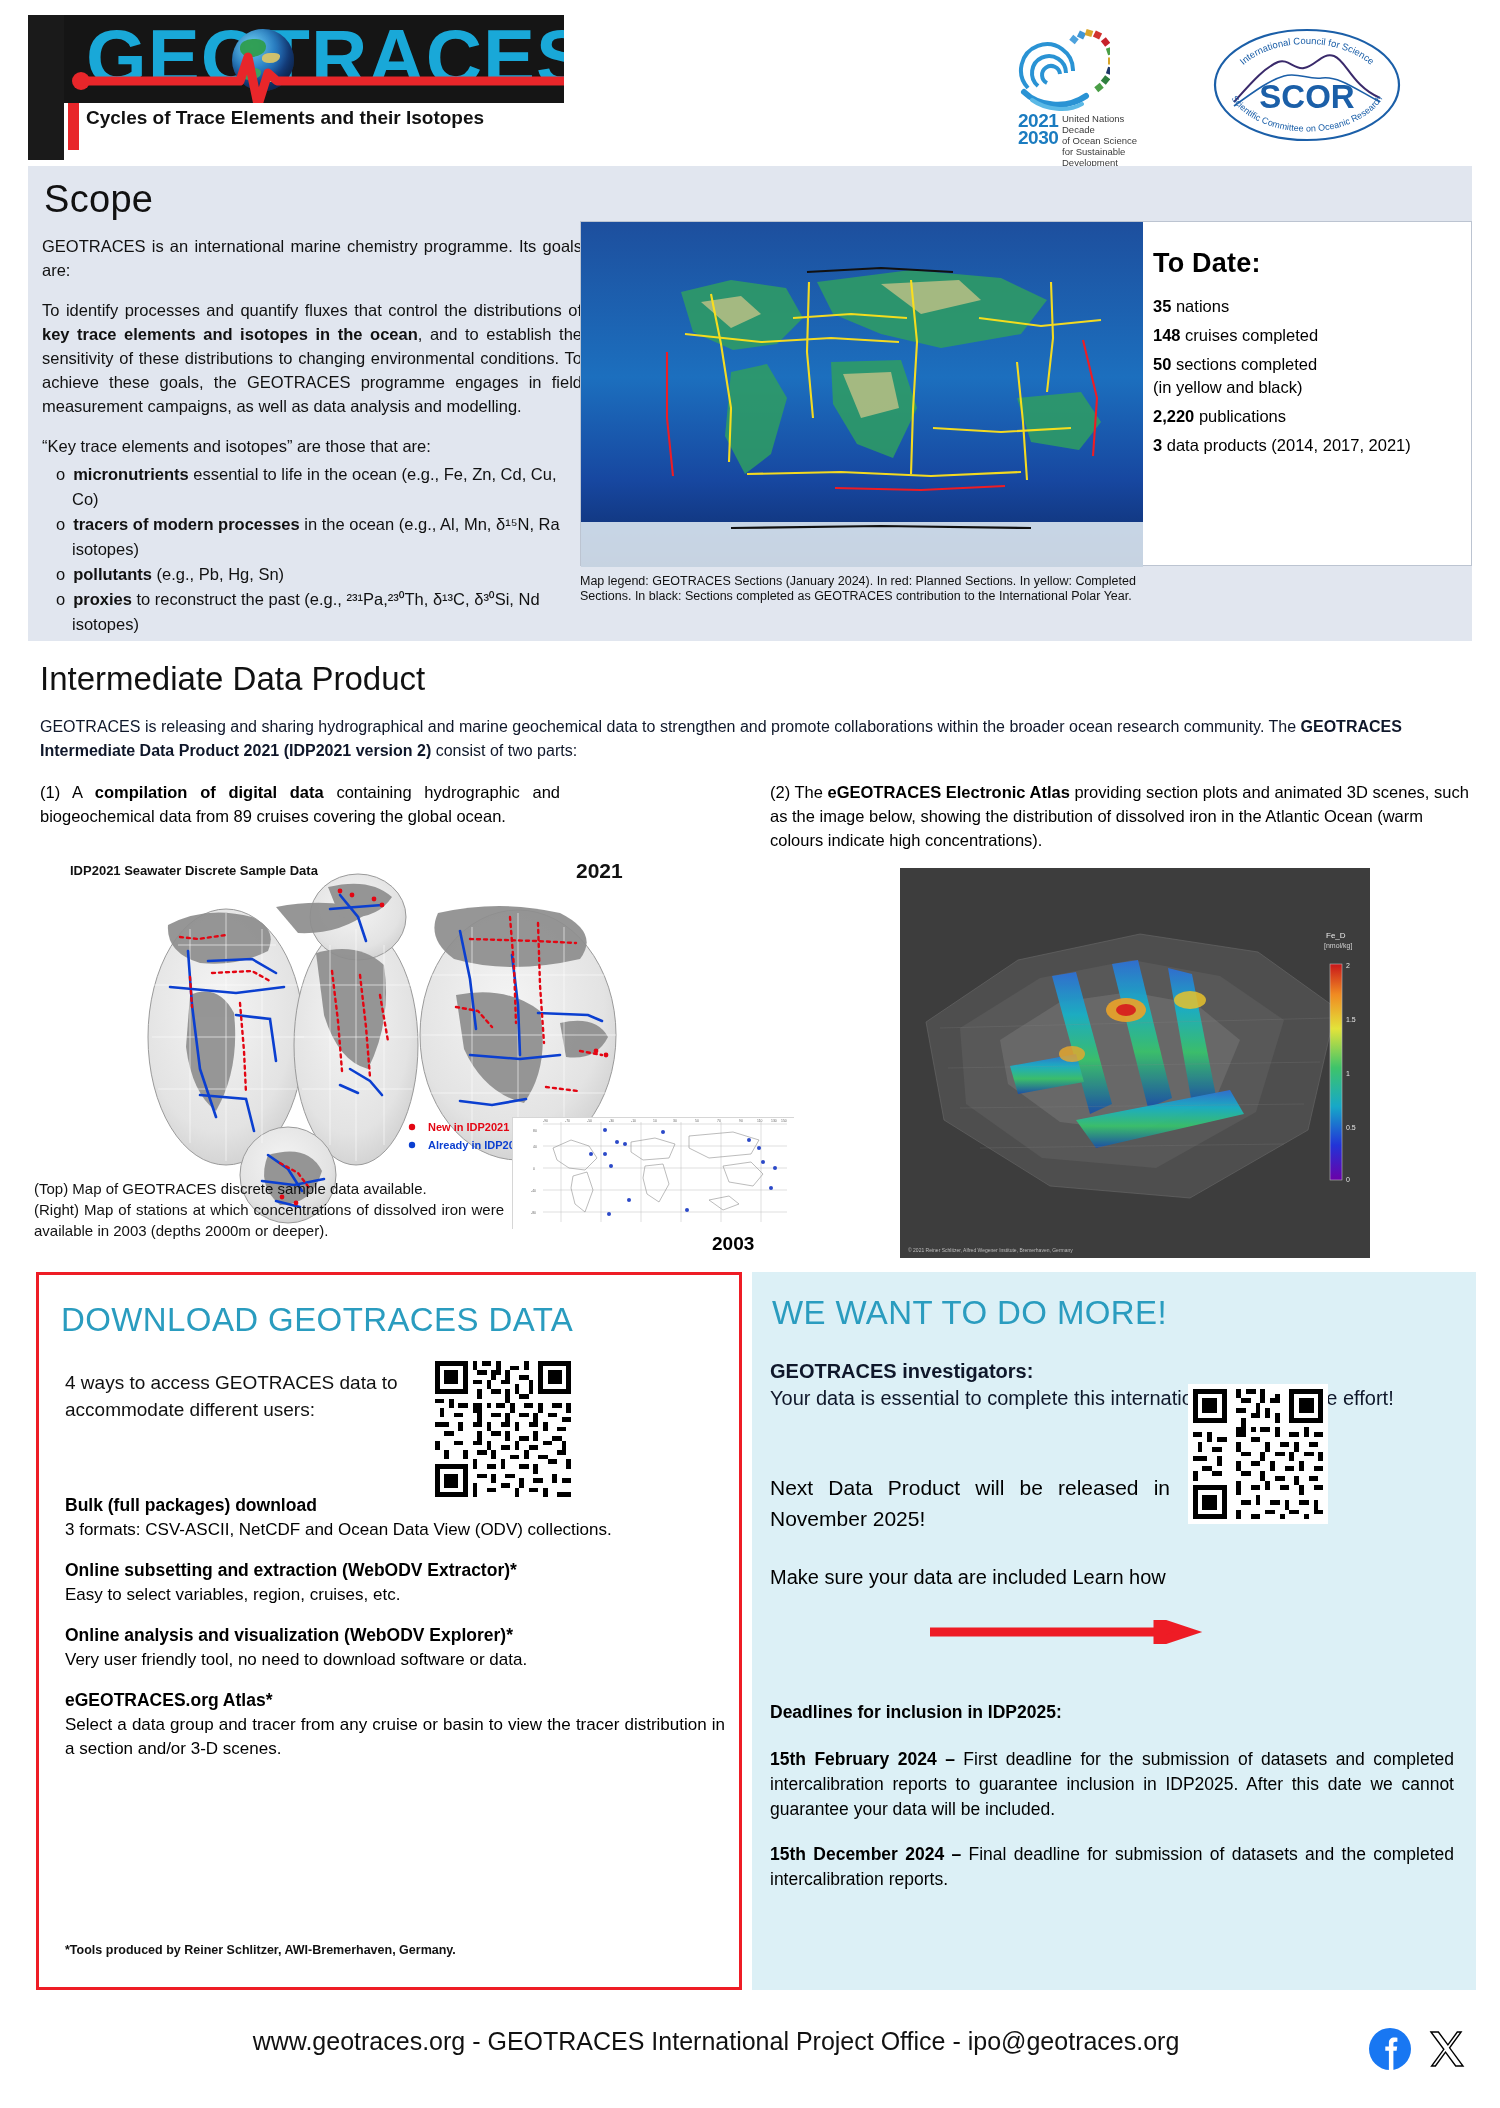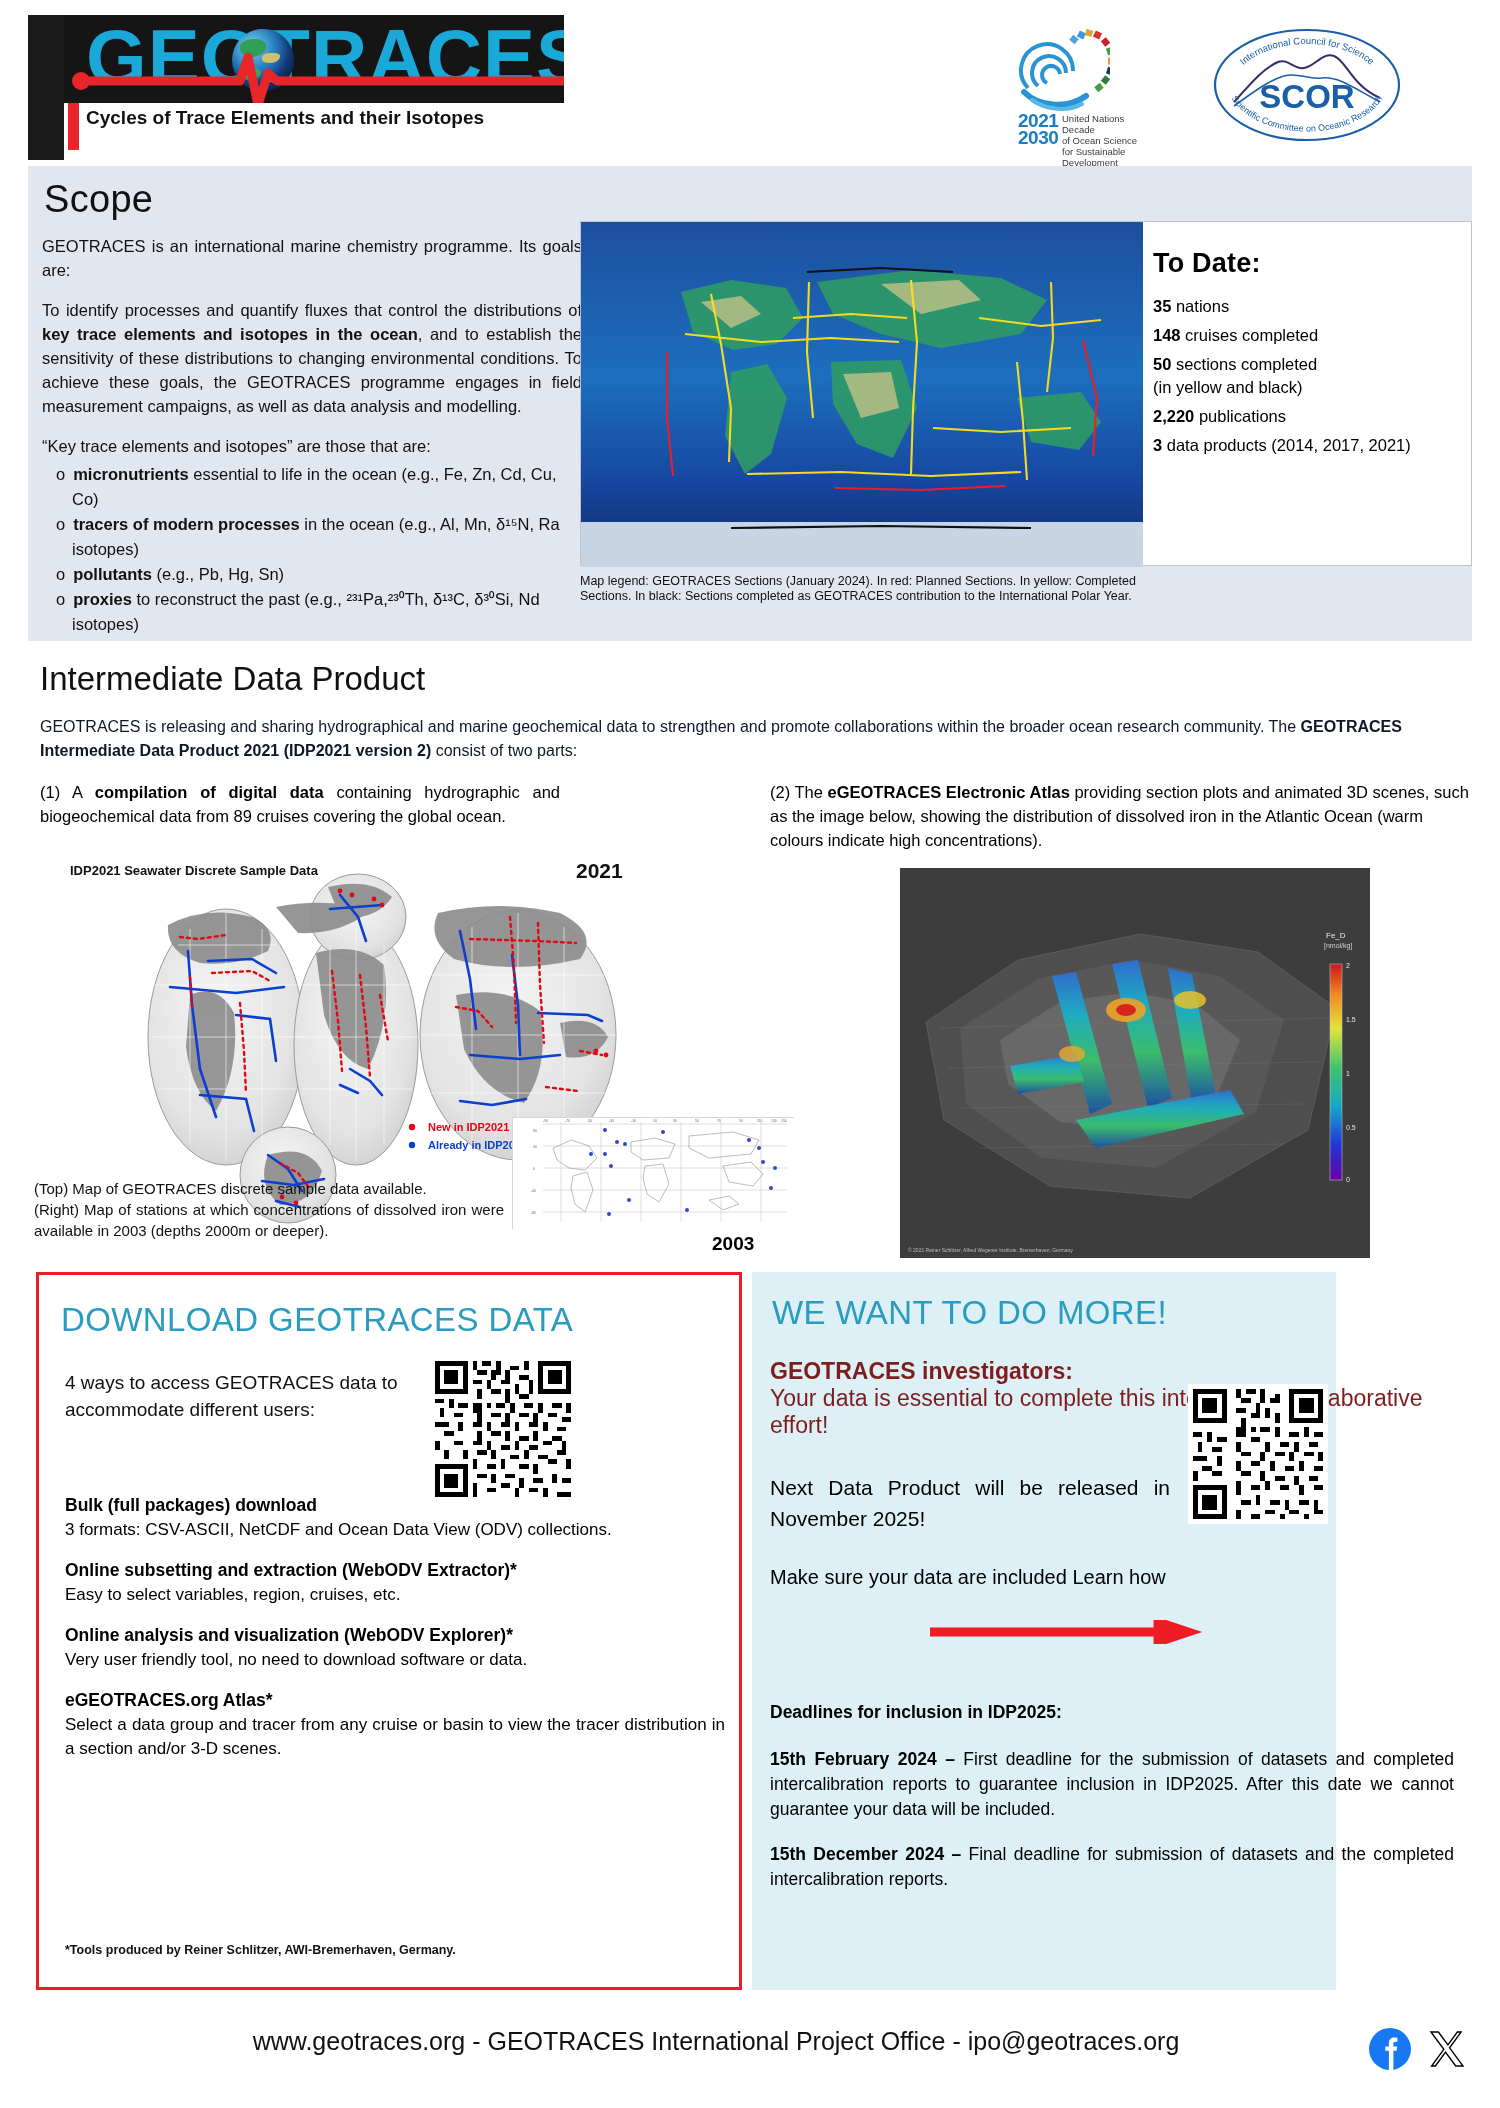--- a/index.html
+++ b/index.html
@@ -157,29 +157,29 @@
   .qr { position:absolute; background:#fff; }
   .dl-body { position:absolute; left:26px; top:218px; width:660px; }
   .dl-item { margin-bottom:16px; }
   .dl-item h4 { font-size:17.5px; font-weight:bold; line-height:24px; margin-bottom:1px; }
   .dl-item p { font-size:17px; line-height:24px; text-align:justify; }
   .dl-foot {
     position:absolute; left:26px; top:668px; font-size:12.5px; font-weight:bold; color:#111;text-align:center;
   }
 
   .more-panel {
-    position:absolute; left:752px; top:1272px; width:584px; height:718px;
+    position:absolute; left:752px; top:1272px; width:724px; height:718px;
     background:#dcf0f6;
   }
   .more-title {
     position:absolute; left:20px; top:22px; font-size:33px; color:#2a9cbf; letter-spacing:.4px;
   }
   .more-red {
     position:absolute; left:18px; top:86px; width:660px;
-    color:#7f1d1d; font-size:23px; line-height:27px;
+    color:#0f172a; font-size:20px; line-height:27px;
   }
   .more-red b { font-weight:bold; }
   .more-next {
     position:absolute; left:18px; top:200px; width:400px;
     font-size:21px; line-height:31px; text-align:justify;
   }
   .more-make {
     position:absolute; left:18px; top:290px; width:420px;
     font-size:20px; line-height:30px;
   }

